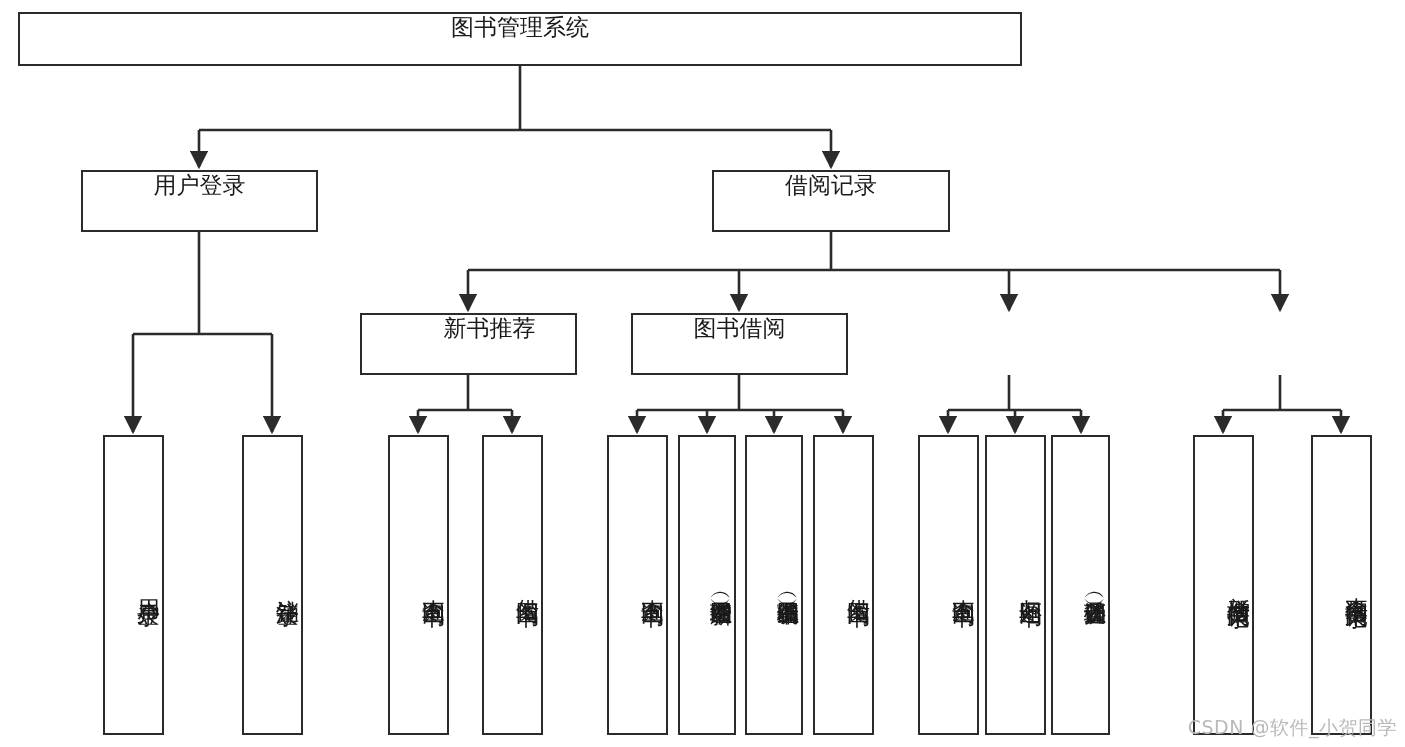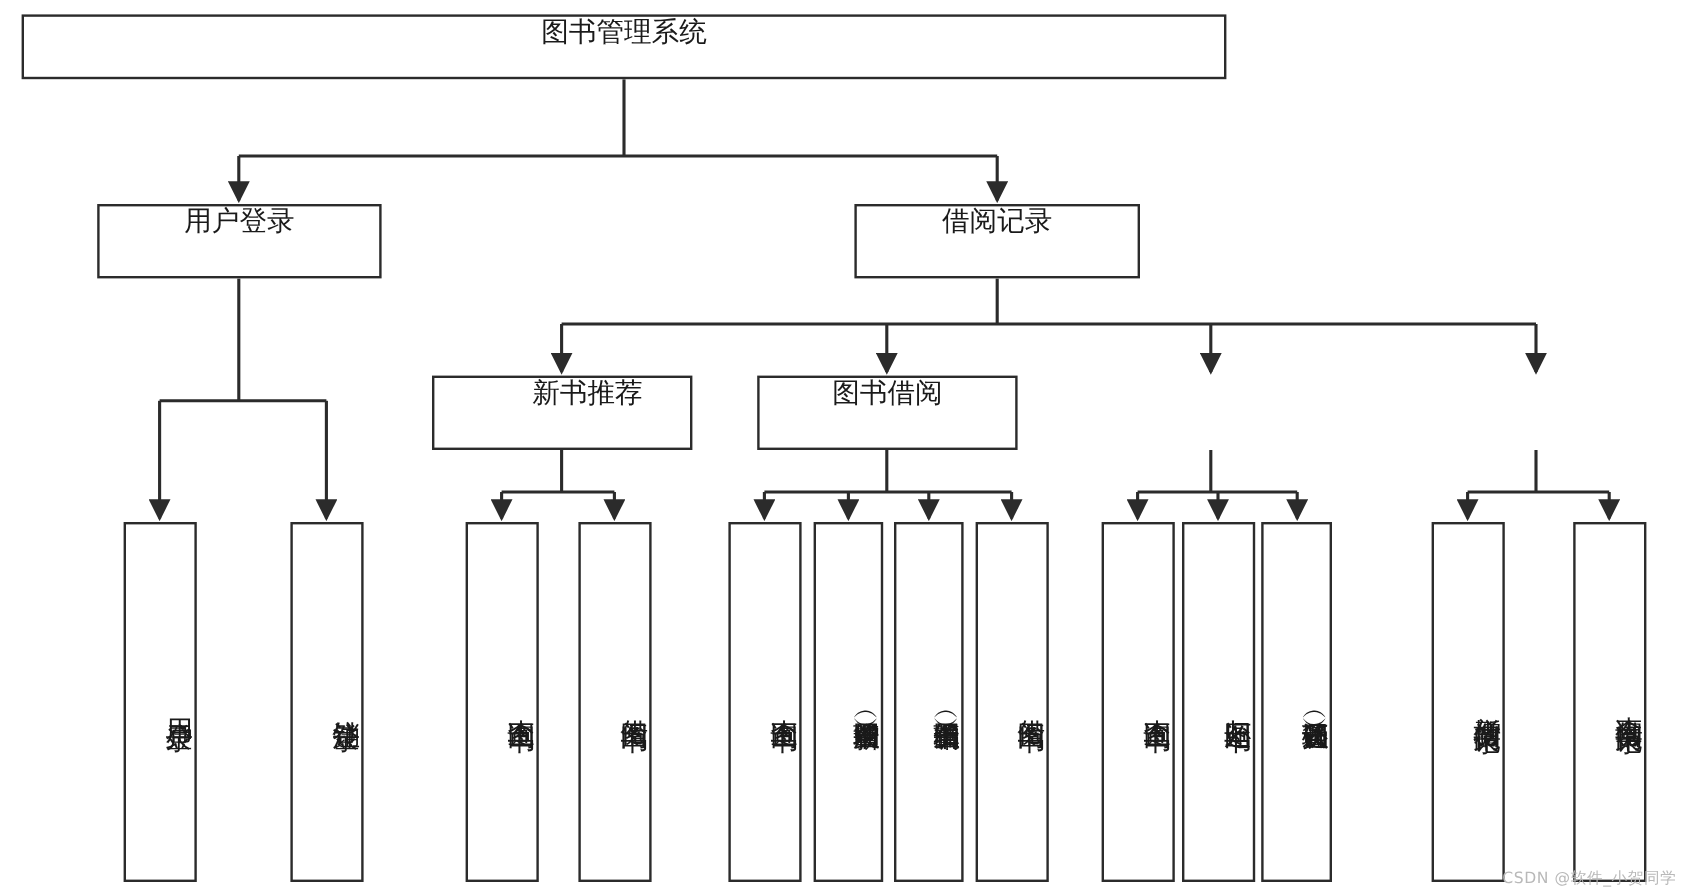--- a/index.html
+++ b/index.html
@@ -53,21 +53,21 @@
   }
   .node.v .vtext {
     writing-mode: vertical-rl;
     text-orientation: upright;
     display: block;
   }
   #watermark {
     position: absolute;
     right: 8px;
     bottom: 6px;
-    font-size: 13px;
+    font-size: 19px;
     color: #b9b9b9;
     letter-spacing: 0.5px;
     white-space: nowrap;
   }
 </style>
 </head>
 <body>
 
 <div id="canvas">
 

